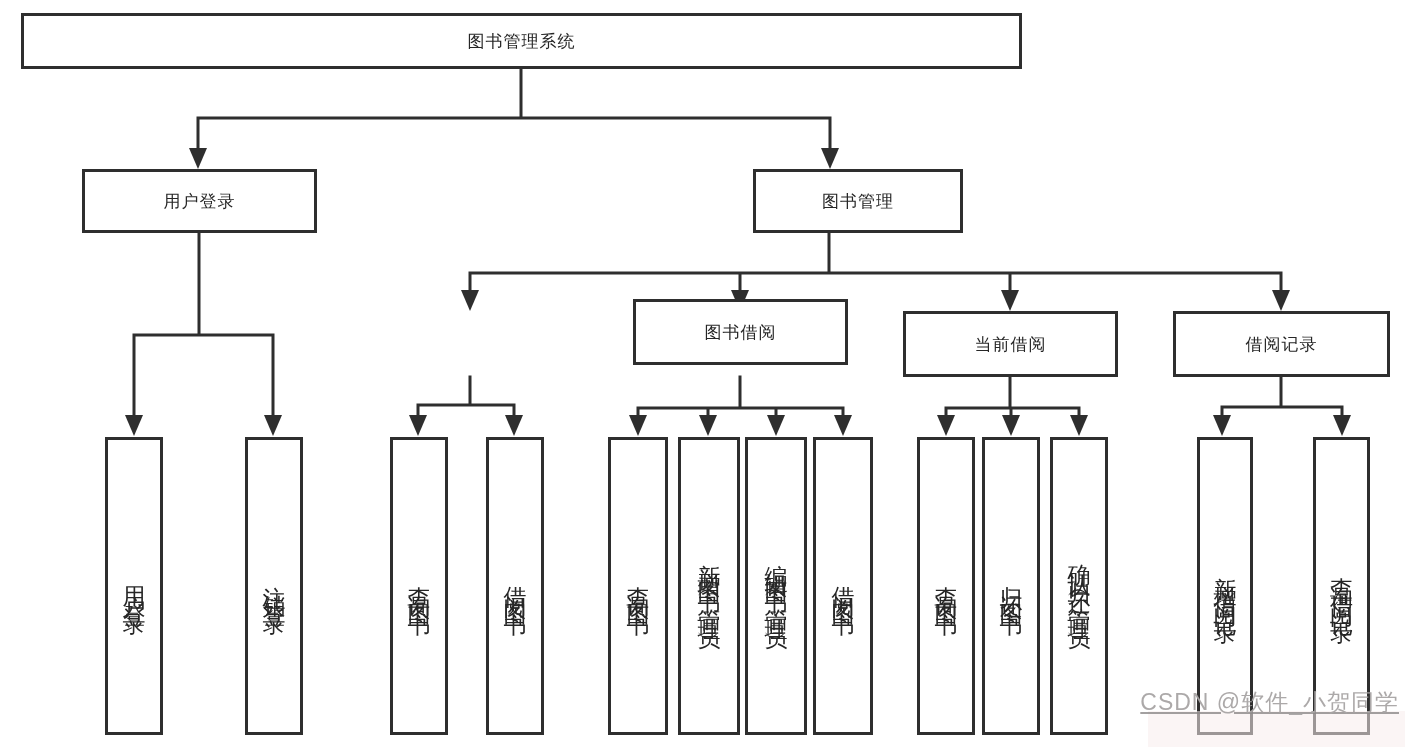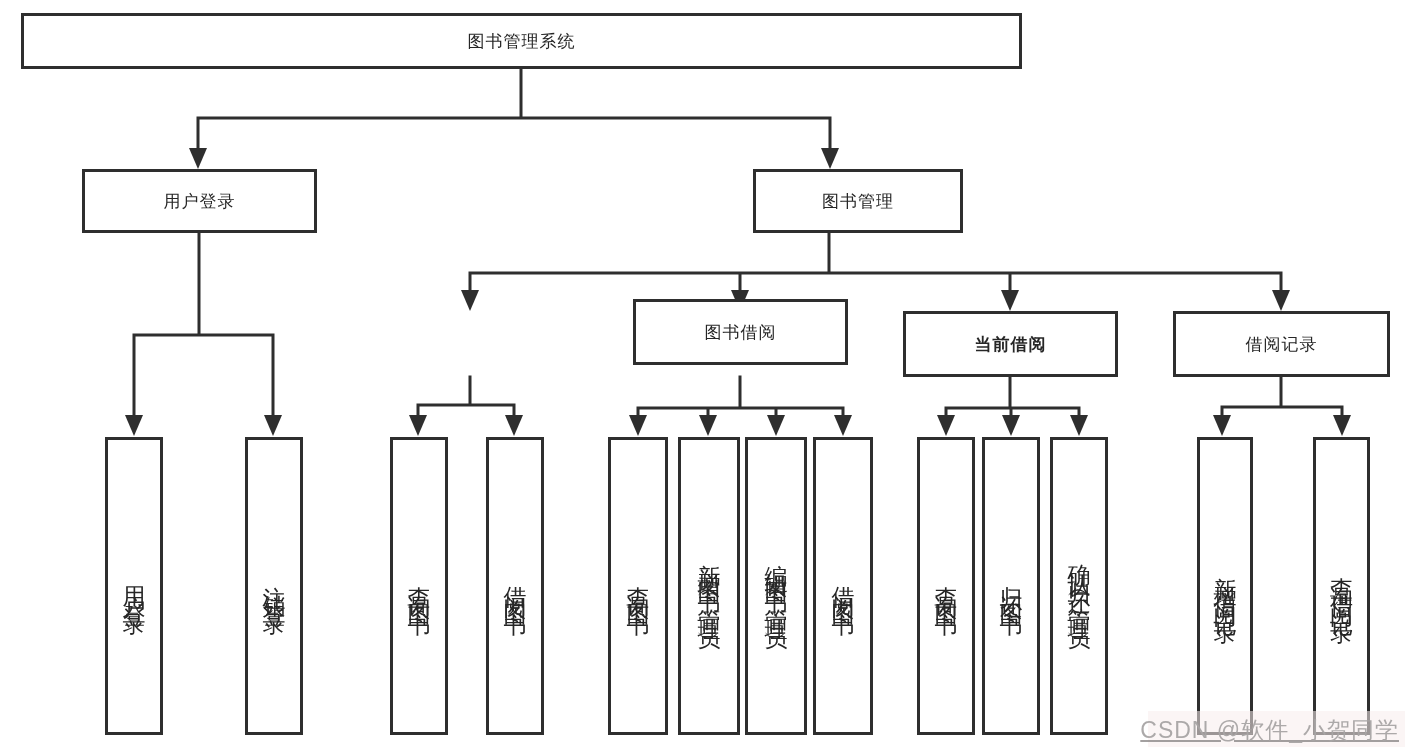--- a/index.html
+++ b/index.html
@@ -55,21 +55,21 @@
     left: 1148px;
     top: 711px;
     width: 257px;
     height: 36px;
     background: rgba(247, 236, 236, 0.55);
     z-index: 3;
   }
   .watermark {
     position: absolute;
     right: 6px;
-    top: 715px;
+    top: 687px;
     z-index: 4;
     font-size: 23px;
     color: rgba(168, 164, 164, 0.95);
     text-decoration: underline;
     text-decoration-color: rgba(140, 136, 136, 0.8);
     white-space: nowrap;
     letter-spacing: 1px;
   }
 </style>
 </head>
@@ -115,21 +115,21 @@
   <div class="node hnode" style="left:82px; top:169px; width:235px; height:64px;">
     <span class="hlabel">用户登录</span>
   </div>
   <div class="node hnode" style="left:712px; top:169px; width:210px; height:64px;margin-left:41px;">
     <span class="hlabel">图书管理</span>
   </div>
 
   <div class="node hnode" style="left:633px; top:299px; width:215px; height:66px;">
     <span class="hlabel">图书借阅</span>
   </div>
-  <div class="node hnode" style="left:903px; top:311px; width:215px; height:66px;font-weight:bold;">
+  <div class="node hnode" style="left:903px; top:311px; width:215px; height:66px;">
     <span class="hlabel">当前借阅</span>
   </div>
   <div class="node hnode" style="left:1173px; top:311px; width:217px; height:66px;">
     <span class="hlabel">借阅记录</span>
   </div>
 
   <div class="node vnode" style="left:105px; width:58px;">
     <span class="vlabel">用户登录</span>
   </div>
   <div class="node vnode" style="left:245px; width:58px;">

